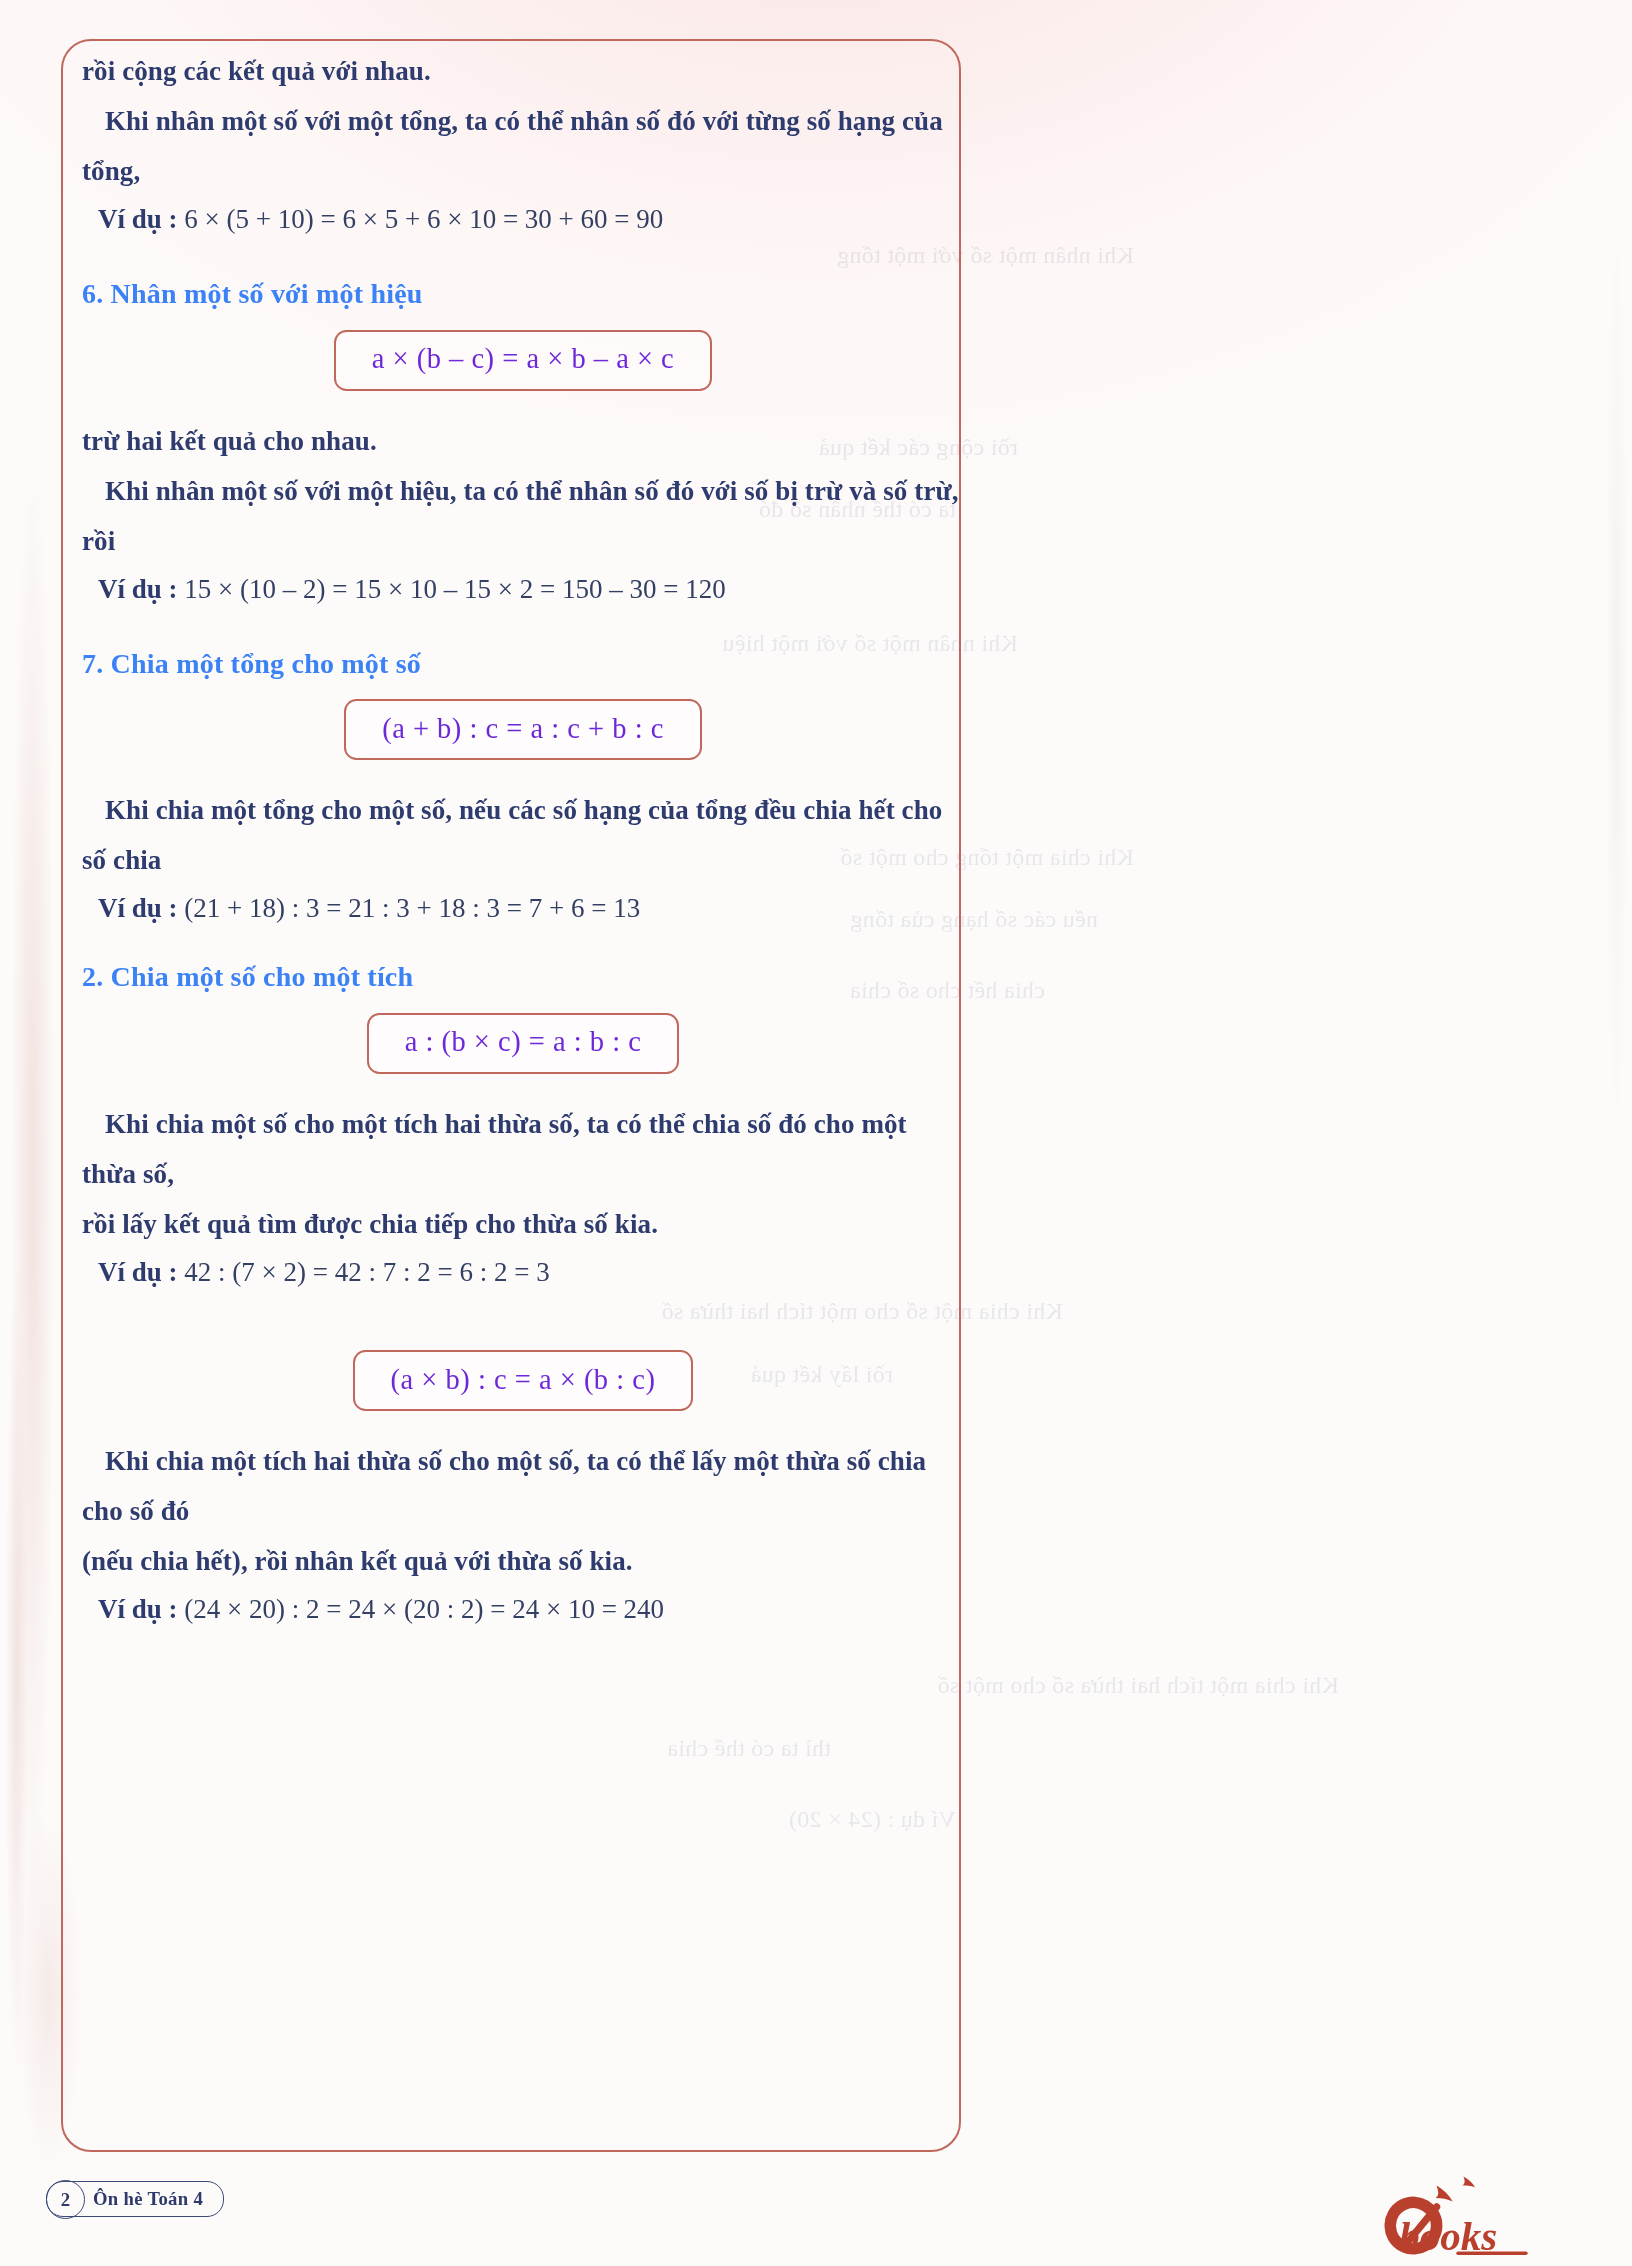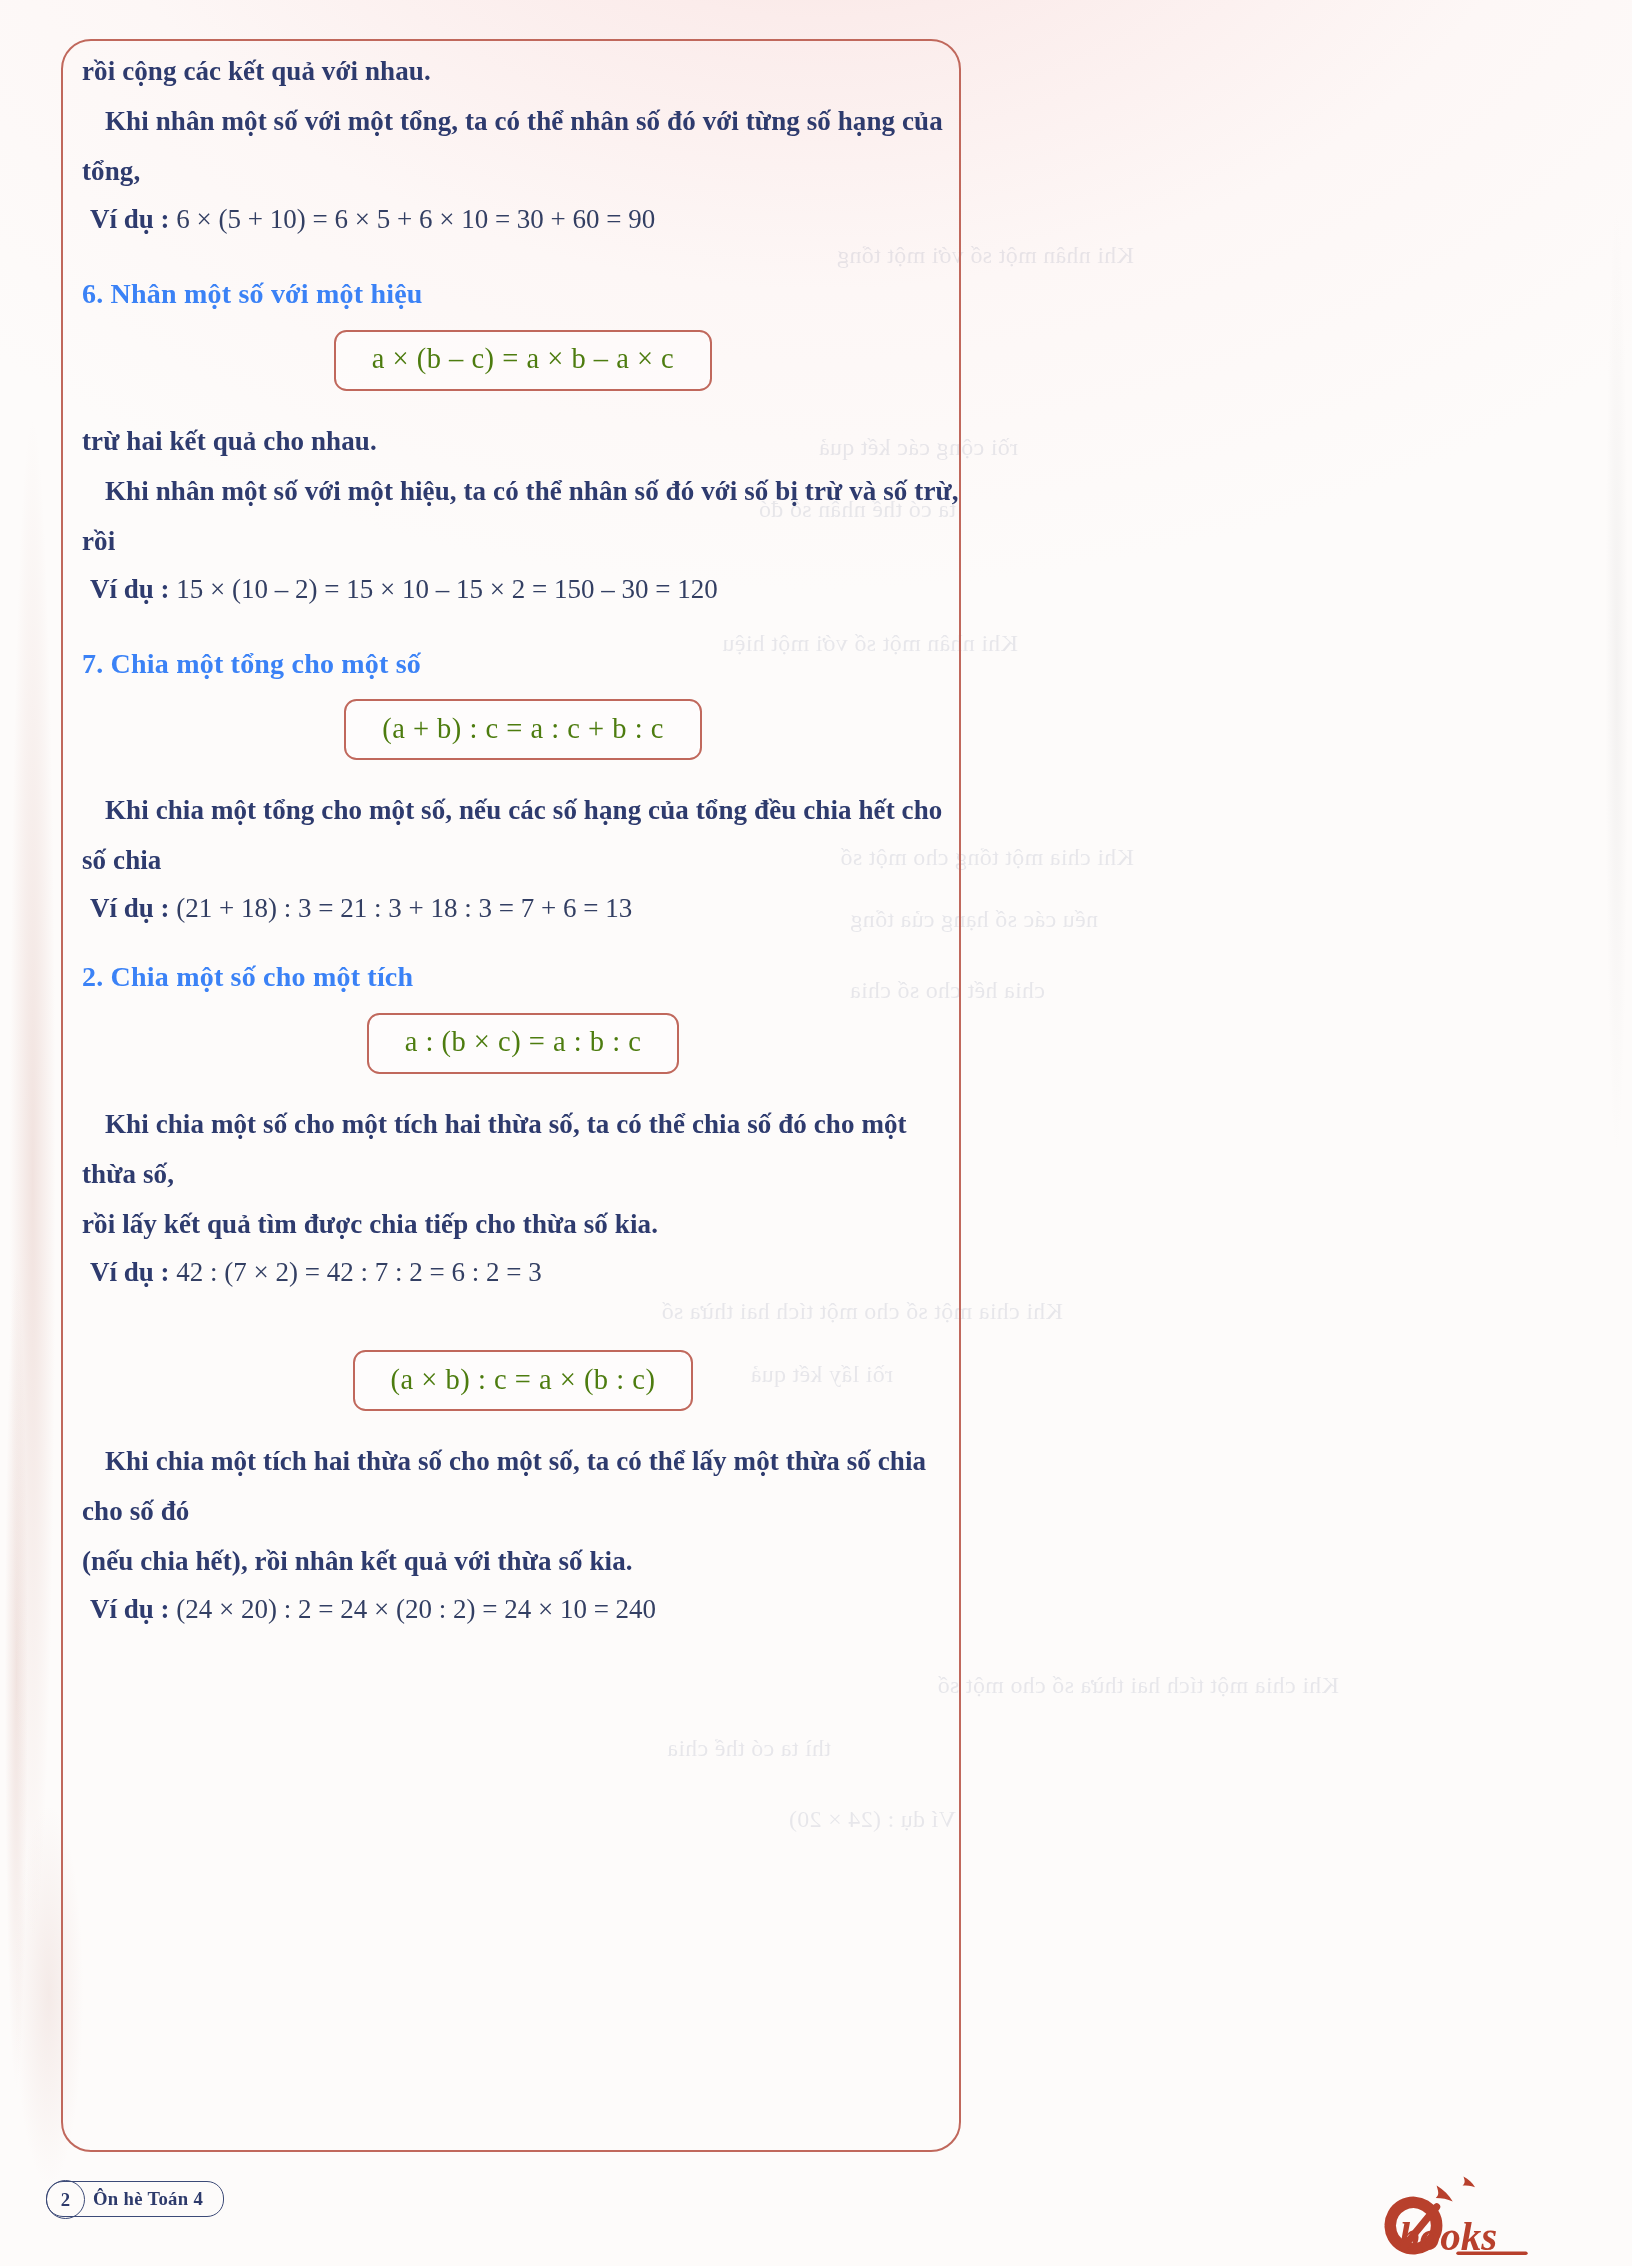--- a/index.html
+++ b/index.html
@@ -57,37 +57,37 @@
     font-size:27px;
     line-height:50px;
     color:#2e3b6e;
     letter-spacing:0.1px;
   }
   .para.indent{ text-indent:23px; }
   .example{
     font-size:27px;
     line-height:46px;
     color:#2e3b6e;
-    margin-left:8px;
+    margin-left:16px;
   }
   .example b{ font-weight:bold; }
   .example span.math{ font-weight:400; color:#333f63; }
   .heading{
     font-weight:bold;
     font-size:28px;
     color:#3b82f6;
     letter-spacing:0.2px;
   }
   .formula-wrap{ display:flex; justify-content:center; }
   .formula{
     border:2.2px solid #c0685c;
     border-radius:12.5px;
     padding:11.6px 36px 13.4px 36px;
     font-size:28.5px;
-    color:#4d7c0f;
+    color:#6d28d9;
     background:rgba(255,255,255,.35);
     letter-spacing:0.5px;
     white-space:nowrap;
   }
   .sp-a{height:36px;}
   .sp-b{height:25px;}
   .sp-c{height:19.6px;}
   .sp-d{height:30px;}
 
   

